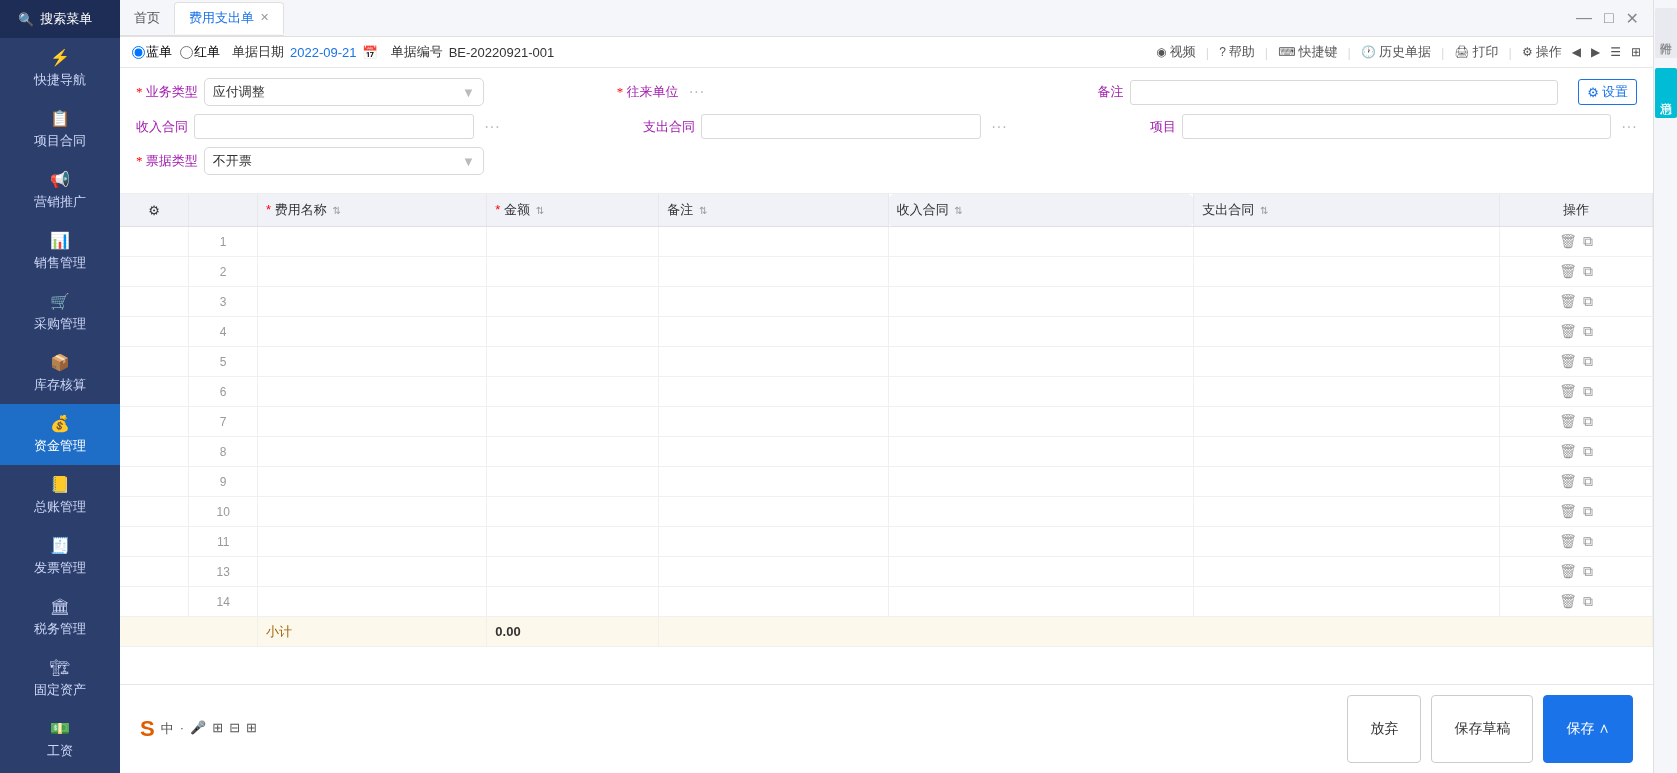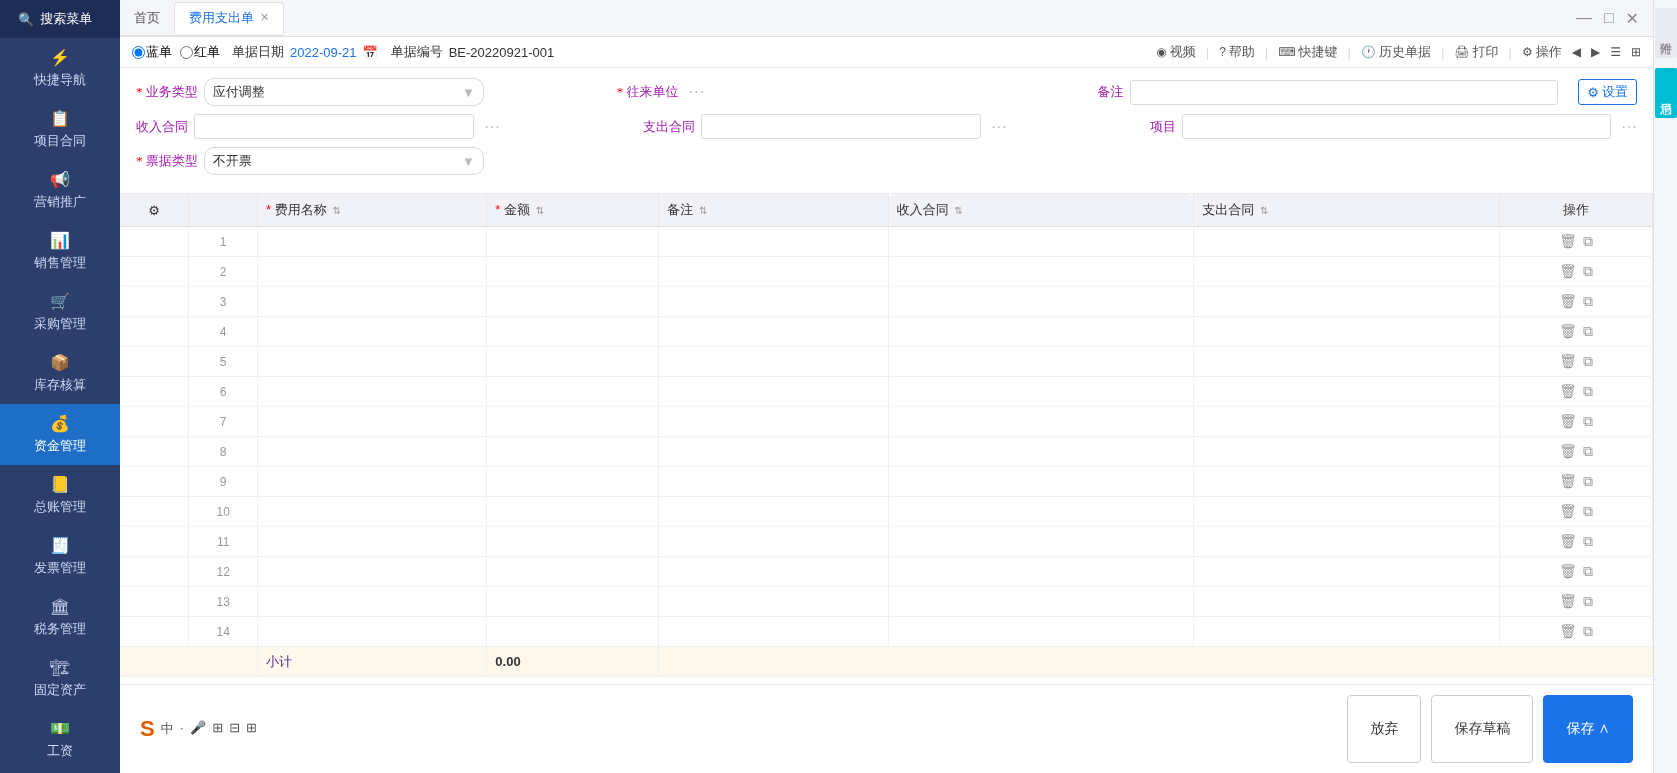--- a/index.html
+++ b/index.html
@@ -134,21 +134,21 @@
       outline: none;
       min-width: 180px;
       cursor: pointer;
     }
     .form-input-wide { min-width: 280px; }
     .form-input-select {
       display: flex;
       align-items: center;
       justify-content: space-between;
       border: 1px solid #d9d9d9;
-      border-radius: 10px;
+      border-radius: 5px;
       padding: 4px 8px;
       font-size: 13px;
       color: #333;
       background: #fff;
       min-width: 220px;
       cursor: pointer;
       text-align: center;
     }
     .form-input-placeholder { color: #bbb; }
     .dots { color: #bbb; font-size: 16px; cursor: pointer; margin-left: 4px; }
@@ -208,21 +208,21 @@
       color: #333;
       font-size: 13px;
       height: 30px;
     }
     td.num { text-align: center; color: #999; font-size: 12px; }
     td.ops { text-align: center; }
     .ops-btns { display: flex; justify-content: center; gap: 6px; }
     .ops-btn { cursor: pointer; color: #999; font-size: 14px; }
     .sort-icon { color: #999; font-size: 10px; margin-left: 2px; cursor: pointer; }
     .subtotal-row td { background: #fdf8ec; font-size: 13px; }
-    .subtotal-label { color: #4c1d95; }
+    .subtotal-label { color: #a16207; }
     .subtotal-value { color: #333; font-weight: bold; }
 
     
     .footer {
       display: flex;
       align-items: center;
       justify-content: flex-end;
       padding: 10px 20px;
       border-top: 1px solid #e8e8e8;
       gap: 10px;
@@ -679,35 +679,20 @@
       <td></td>
       <td class="ops">
         <div class="ops-btns">
           <span class="ops-btn">🗑</span>
           <span class="ops-btn">⧉</span>
         </div>
       </td>
     </tr>
           <tr>
       <td class="num"></td>
-      <td class="num">12</td>
-      <td></td>
-      <td></td>
-      <td></td>
-      <td></td>
-      <td></td>
-      <td class="ops">
-        <div class="ops-btns">
-          <span class="ops-btn">🗑</span>
-          <span class="ops-btn">⧉</span>
-        </div>
-      </td>
-    </tr>
-          <tr>
-      <td class="num"></td>
       <td class="num">13</td>
       <td></td>
       <td></td>
       <td></td>
       <td></td>
       <td></td>
       <td class="ops">
         <div class="ops-btns">
           <span class="ops-btn">🗑</span>
           <span class="ops-btn">⧉</span>

